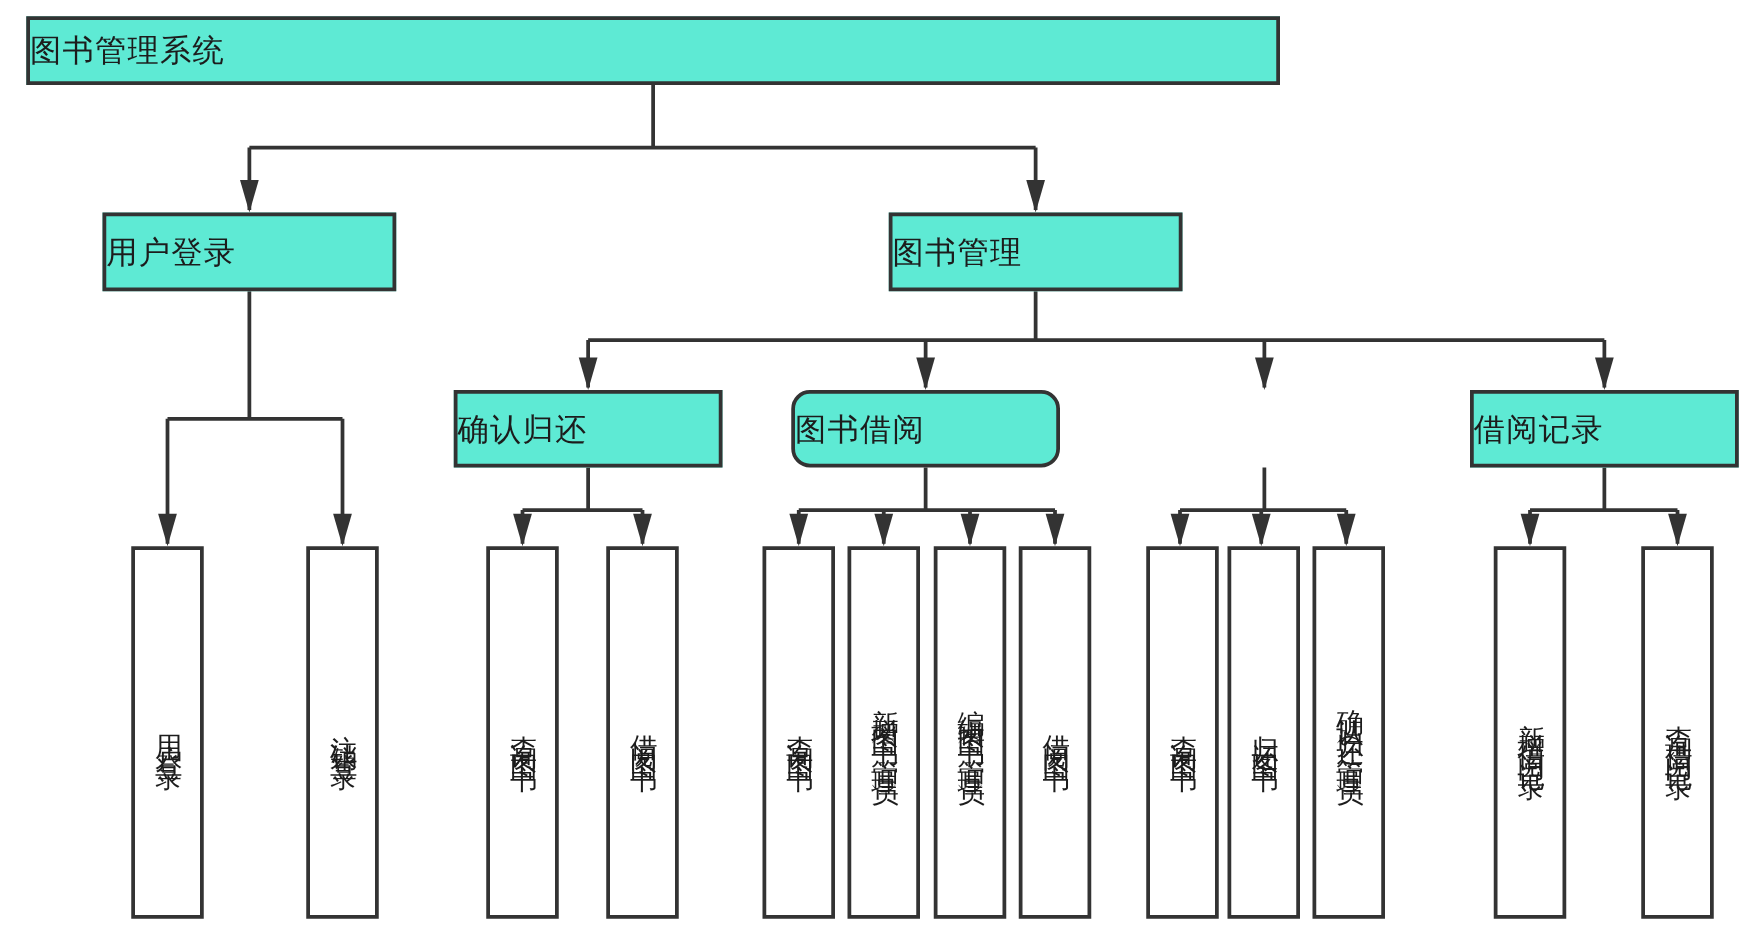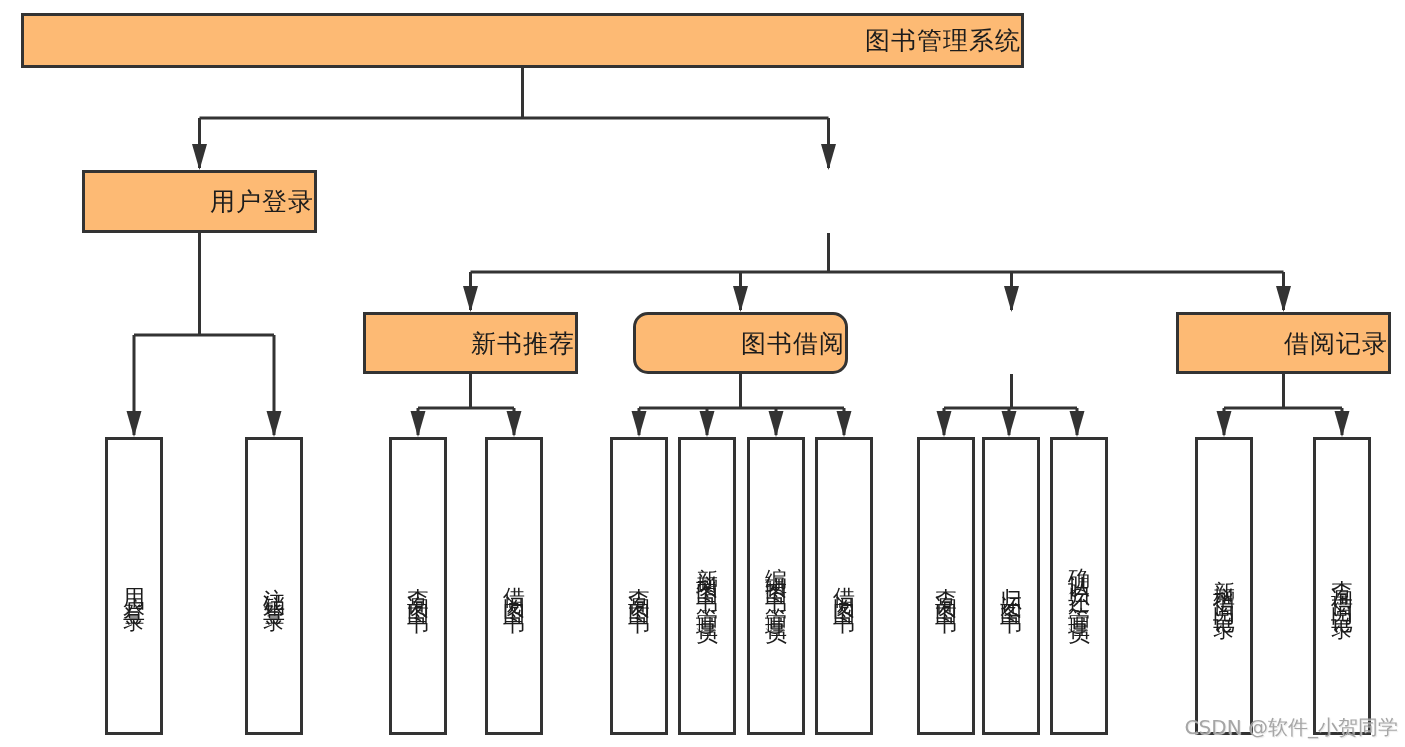--- a/index.html
+++ b/index.html
@@ -13,25 +13,25 @@
   }
   .connectors {
     position: absolute;
     left: 0; top: 0;
     width: 1405px; height: 747px;
     z-index: 1;
   }
   .node {
     position: absolute;
     box-sizing: border-box;
-    background: #fdba74;
+    background: #5eead4;
     border: 3px solid #333333;
     display: flex;
     align-items: center;
-    justify-content: flex-end;
+    justify-content: flex-start;
     z-index: 2;
   }
   .node .lbl {
     color: #1c1c1c;
     font-size: 25px;
     letter-spacing: 1px;
     white-space: nowrap;
   }
   .leaf {
     position: absolute;
@@ -108,23 +108,26 @@
     </g>
   </svg>
 
   <div class="node" style="left:21px; top:13px; width:1003px; height:55px;">
     <span class="lbl">图书管理系统</span>
   </div>
 
   <div class="node" style="left:82px; top:170px; width:235px; height:63px;">
     <span class="lbl">用户登录</span>
   </div>
+  <div class="node" style="left:711px; top:170px; width:235px; height:63px;">
+    <span class="lbl">图书管理</span>
+  </div>
 
   <div class="node" style="left:363px; top:312px; width:215px; height:62px;">
-    <span class="lbl">新书推荐</span>
+    <span class="lbl">确认归还</span>
   </div>
   <div class="node" style="left:633px; top:312px; width:215px; height:62px;border-radius:15px;">
     <span class="lbl">图书借阅</span>
   </div>
   <div class="node" style="left:1176px; top:312px; width:215px; height:62px;">
     <span class="lbl">借阅记录</span>
   </div>
 
   <div class="leaf" style="left:105px; top:437px; width:58px; height:298px;">
     <span class="lbl">用户登录</span>
@@ -163,15 +166,14 @@
     <span class="lbl">确认归还（管理员）</span>
   </div>
 
   <div class="leaf" style="left:1195px; top:437px; width:58px; height:298px;">
     <span class="lbl">新增借阅记录</span>
   </div>
   <div class="leaf" style="left:1313px; top:437px; width:58px; height:298px;">
     <span class="lbl">查询借阅记录</span>
   </div>
 
-  <div class="watermark">CSDN @软件_小贺同学</div>
 
 </div>
 
 </body></html>

